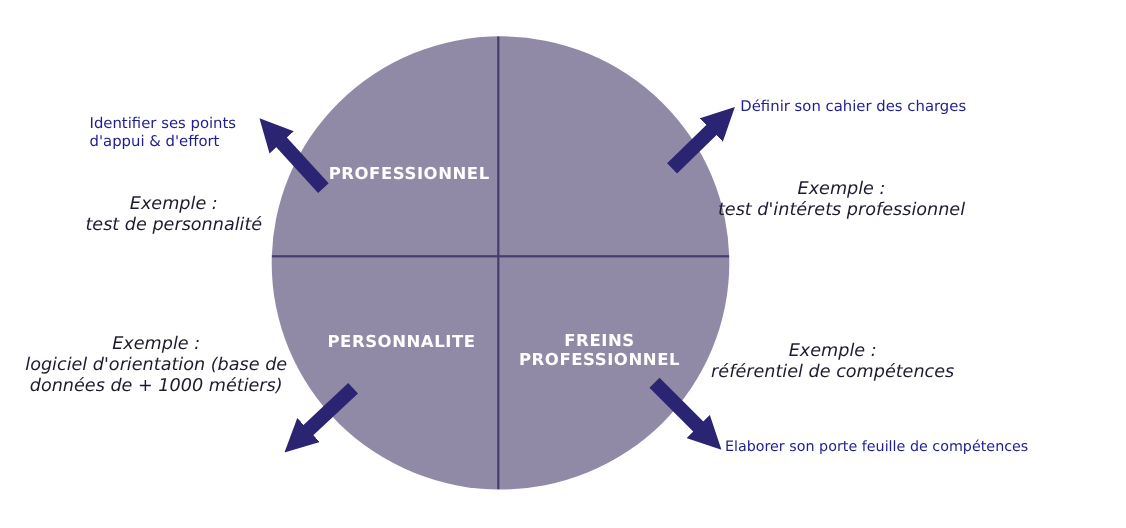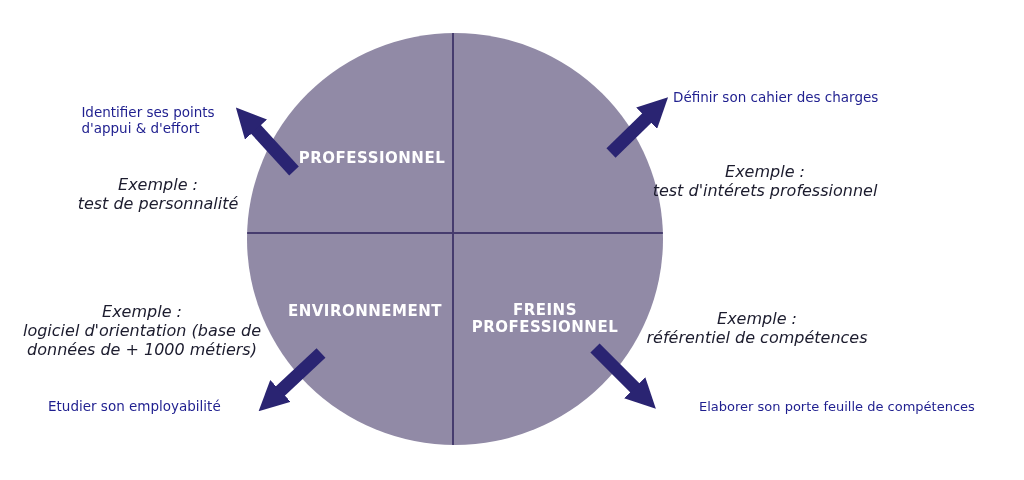--- a/index.html
+++ b/index.html
@@ -77,21 +77,21 @@
     white-space: pre-line;
   }
   .action-tl {
     left: 148px; top: 121px;
     transform: translate(-50%, -50%);
     text-align: left;
     white-space: pre-line;
   }
   .action-tr { left: 673px; top: 90px;  white-space: nowrap; }
   .action-bl { left: 48px;  top: 399px; white-space: nowrap; }
-  .action-br { left: 659px; top: 400px; white-space: nowrap; font-size: 13px; margin-left: 40px; }
+  .action-br { left: 659px; top: 400px; white-space: nowrap; font-size: 13px; }
 
   
   .example {
     position: absolute;
     transform: translate(-50%, -50%);
     color: #1C1C2E;
     font-style: italic;
     font-size: 16px;
     line-height: 1.2;
     text-align: center;
@@ -106,40 +106,39 @@
 <body>
 
 <div class="canvas">
 
   <div class="circle">
     <div class="divider-v"></div>
     <div class="divider-h"></div>
   </div>
 
   <div class="quad-label q-personnalite">PROFESSIONNEL</div>
-  <div class="quad-label q-environnement">ENVIRONNEMENT</div>
+  <div class="quad-label q-environnement">PERSONNALITE</div>
   <div class="quad-label q-capital">FREINS
 PROFESSIONNEL</div>
 
   <svg class="arrows" viewBox="0 0 1024 480" xmlns="http://www.w3.org/2000/svg">
     <defs>
       <marker id="ah" viewBox="0 0 10 10" refX="2.5" refY="5" markerWidth="2.3" markerHeight="2.3" orient="auto">
         <path d="M0,0 L10,5 L0,10 Z" fill="#2A2472"></path>
       </marker>
     </defs>
     <line x1="294" y1="171" x2="251" y2="124" stroke="#2A2472" stroke-width="13" marker-end="url(#ah)"></line>
     <line x1="611" y1="153" x2="652" y2="113" stroke="#2A2472" stroke-width="13" marker-end="url(#ah)"></line>
     <line x1="321" y1="353" x2="275" y2="396" stroke="#2A2472" stroke-width="13" marker-end="url(#ah)"></line>
     <line x1="595" y1="348" x2="640" y2="393" stroke="#2A2472" stroke-width="13" marker-end="url(#ah)"></line>
   </svg>
 
   <div class="action action-tl">Identifier ses points
 d'appui &amp; d'effort</div>
   <div class="action action-tr">Définir son cahier des charges</div>
-  <div class="action action-bl">Etudier son employabilité</div>
   <div class="action action-br">Elaborer son porte feuille de compétences</div>
 
   <div class="example ex-tl">Exemple :
 test de personnalité</div>
   <div class="example ex-tr">Exemple :
 test d'intérets professionnel</div>
   <div class="example ex-bl">Exemple :
 logiciel d'orientation (base de
 données de + 1000 métiers)</div>
   <div class="example ex-br">Exemple :

